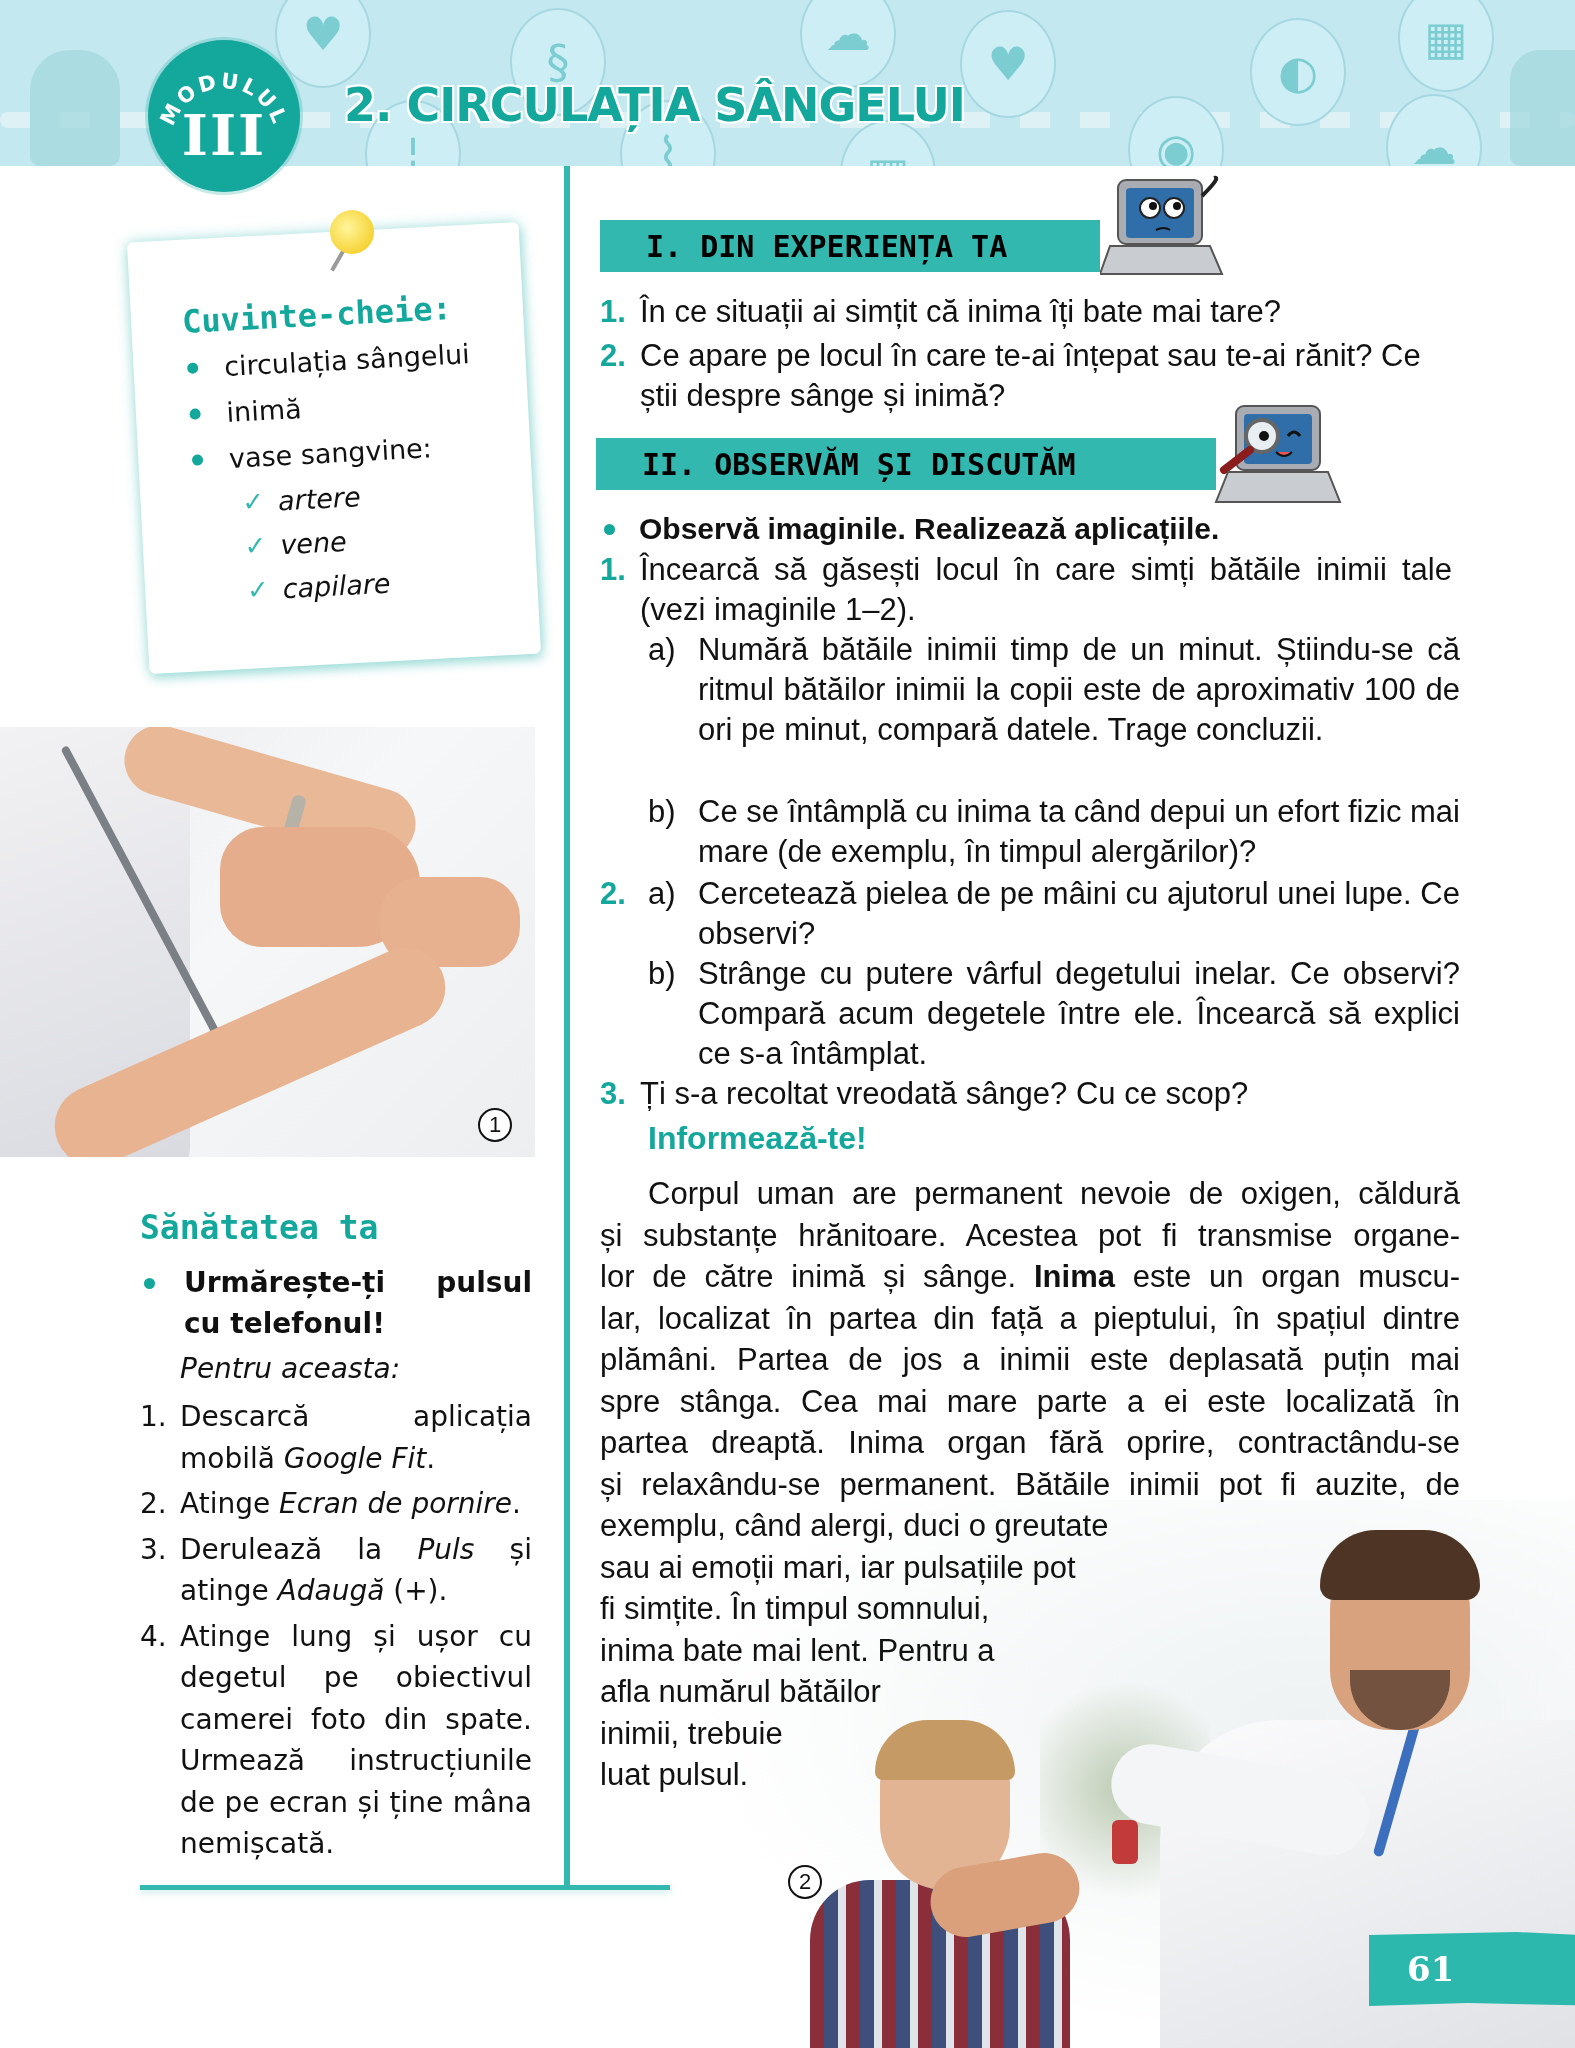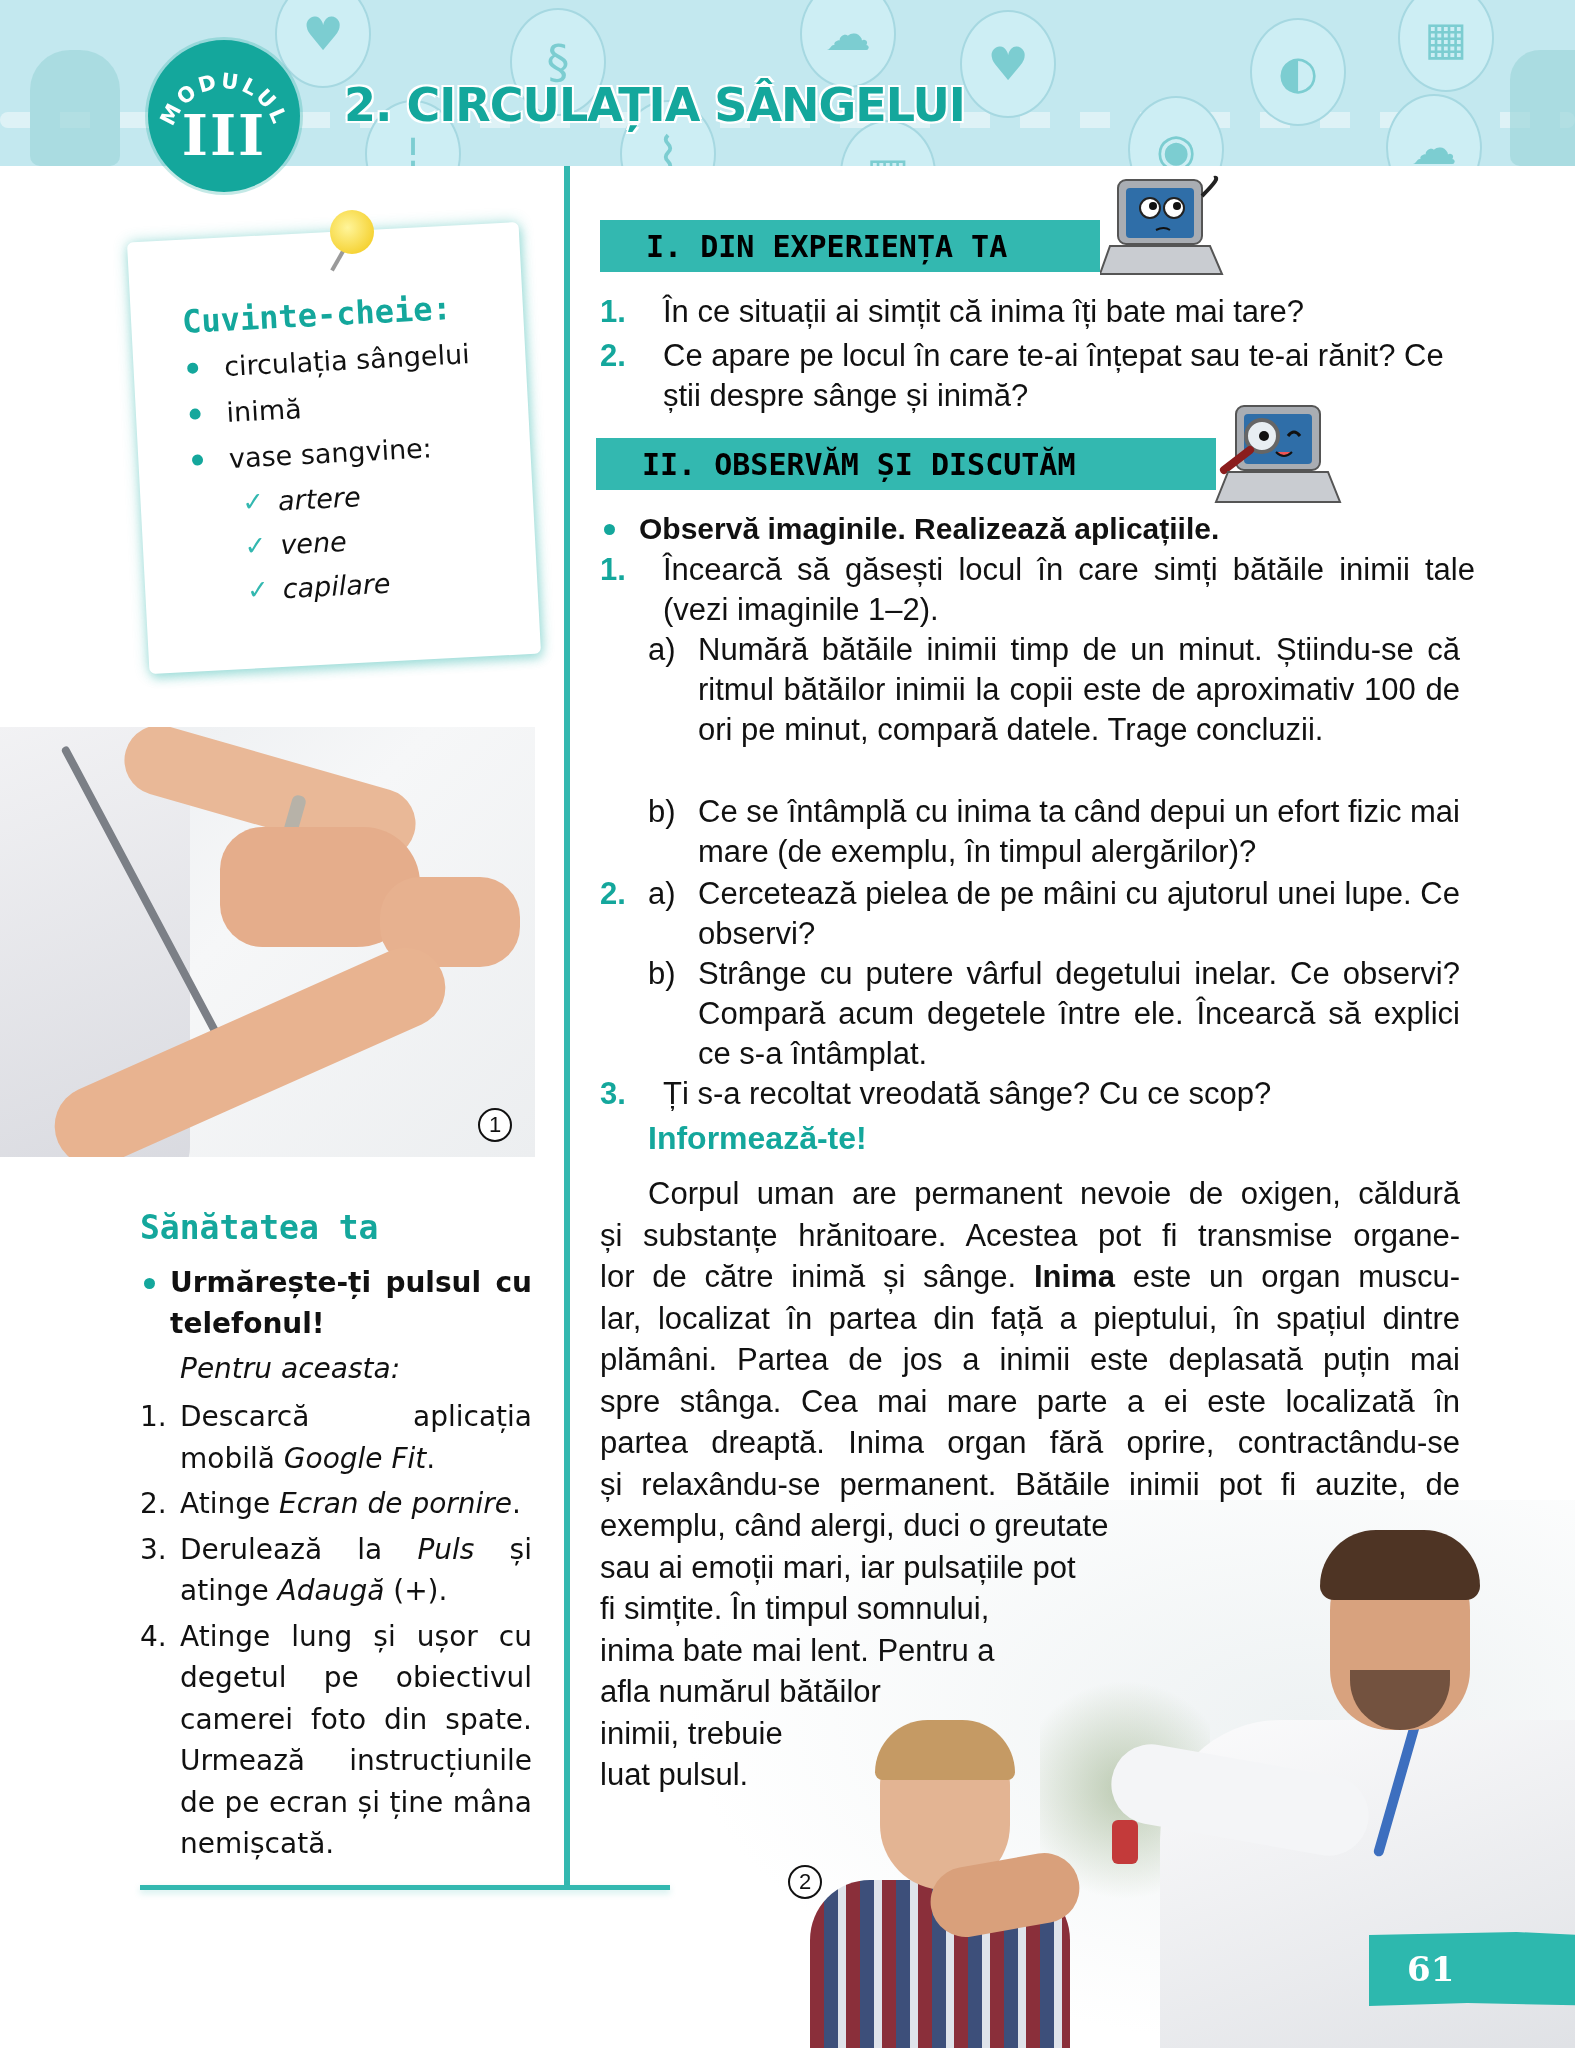--- a/index.html
+++ b/index.html
@@ -51,34 +51,34 @@
   .photo1 .hand-b { position: absolute; left: 380px; top: 150px; width: 140px; height: 90px; background: #e7b18f; border-radius: 40px; }
   .photo1 .arm-bottom { position: absolute; left: 40px; top: 290px; width: 420px; height: 80px; background: #e8b390; border-radius: 40px; transform: rotate(-24deg); }
   .photo1 .watch { position: absolute; left: 288px; top: 68px; width: 14px; height: 40px; background: #b7b2a8; border-radius: 6px; transform: rotate(16deg); }
   .fig-num { position: absolute; width: 34px; height: 34px; border: 2px solid #111; border-radius: 50%; background: #fff;
     display: flex; align-items: center; justify-content: center; font-size: 22px; font-family: "Liberation Sans", sans-serif; }
 
   
   .health-title { position: absolute; left: 140px; top: 1208px; color: #14a79c; font-family: "DejaVu Sans Mono", monospace; font-weight: bold; font-size: 33px; }
   .health-bullet { position: absolute; left: 140px; top: 1262px; width: 392px; font-weight: bold; font-size: 28px; line-height: 41px; }
   .health-bullet .dot { position: absolute; left: 4px; top: 16px; width: 11px; height: 11px; border-radius: 50%; background: #14a79c; }
-  .health-bullet .txt { display: block; margin-left: 30px; text-align: justify; }
+  .health-bullet .txt { display: block; margin-left: 44px; text-align: justify; }
   .health-intro { position: absolute; left: 180px; top: 1352px; font-style: italic; font-size: 28px; }
   .steps { position: absolute; left: 140px; top: 1396px; width: 392px; font-size: 28px; line-height: 41.5px; }
   .step { display: flex; margin-bottom: 4px; }
   .step .num { width: 40px; flex: none; }
   .step .body { flex: 1; text-align: justify; }
 
   
   .sec-banner { position: absolute; height: 52px; background: #33b8b0; color: #000000; font-family: "DejaVu Sans Mono", monospace; font-weight: bold;
     font-size: 30px; display: flex; align-items: center; padding-left: 46px; letter-spacing: 0px; }
   .mascot { position: absolute; }
   .q { position: absolute; left: 600px; font-family: "Liberation Sans", sans-serif; font-size: 31px; line-height: 40px; width: 860px; }
   .q .qn { position: absolute; left: 0; top: 0; color: #14a79c; font-weight: bold; }
-  .q .qt { display: block; margin-left: 63px; }
+  .q .qt { display: block; margin-left: 40px; }
   .sub { position: absolute; left: 648px; width: 812px; font-family: "Liberation Sans", sans-serif; font-size: 31px; line-height: 40px; }
   .sub .sl { position: absolute; left: 0; top: 0; }
   .sub .st { display: block; margin-left: 50px; text-align: justify; text-align-last: left; }
   .bold-line { position: absolute; left: 600px; font-family: "Liberation Sans", sans-serif; font-size: 30px; font-weight: bold; }
   .bold-line .dot { display: inline-block; width: 11px; height: 11px; border-radius: 50%; background: #14a79c; margin: 0 24px 4px 4px; vertical-align: middle; }
   .info-title { position: absolute; left: 648px; top: 1120px; color: #14a79c; font-family: "Liberation Sans", sans-serif; font-weight: bold; font-size: 32px; }
   .para { position: absolute; left: 600px; top: 1173px; width: 860px; font-family: "Liberation Sans", sans-serif; font-size: 31px; line-height: 41.5px; }
   .para .line { display: block; white-space: nowrap; text-align: justify; text-align-last: justify; }
   .para .line.last { text-align-last: left; }
   .para .indent { padding-left: 48px; }

